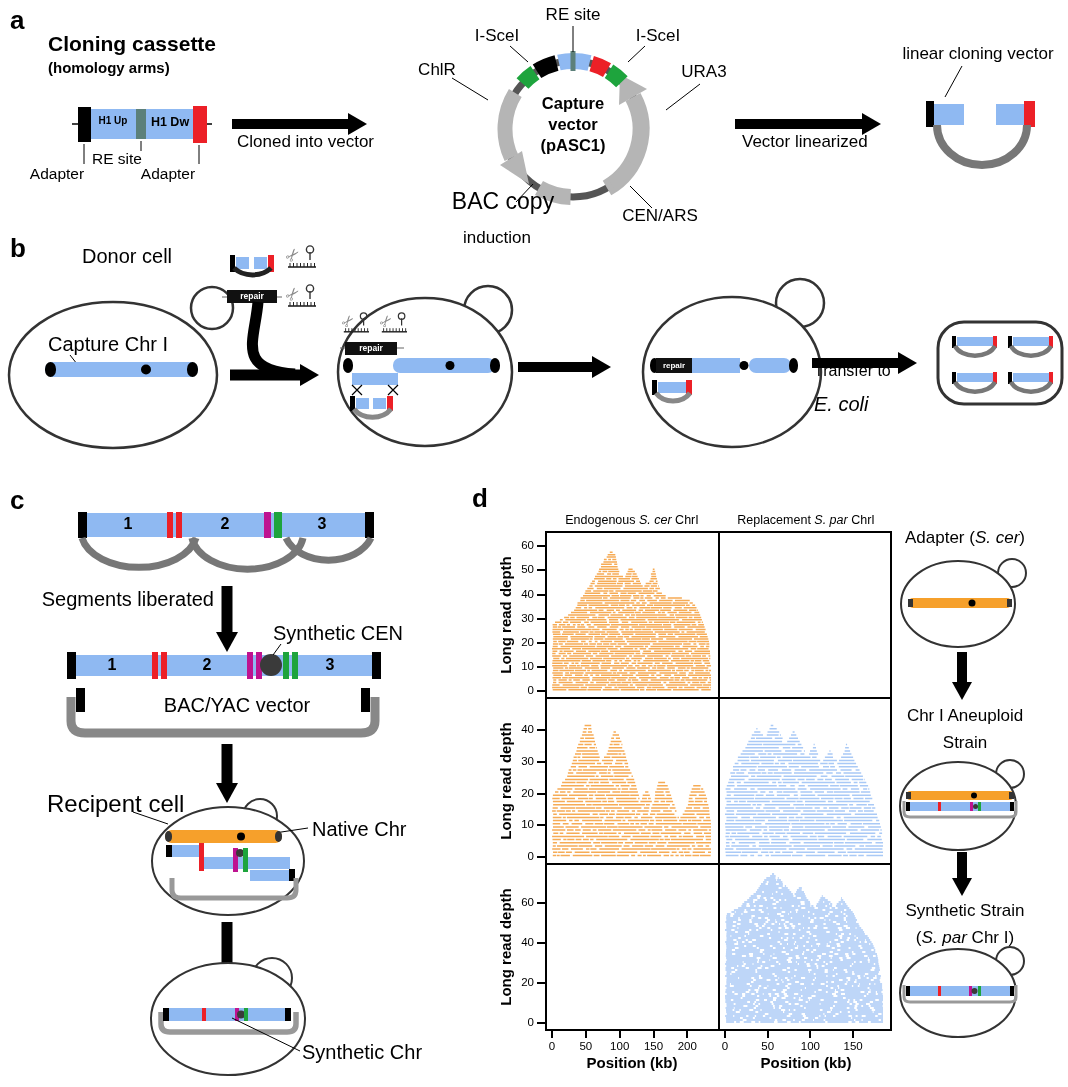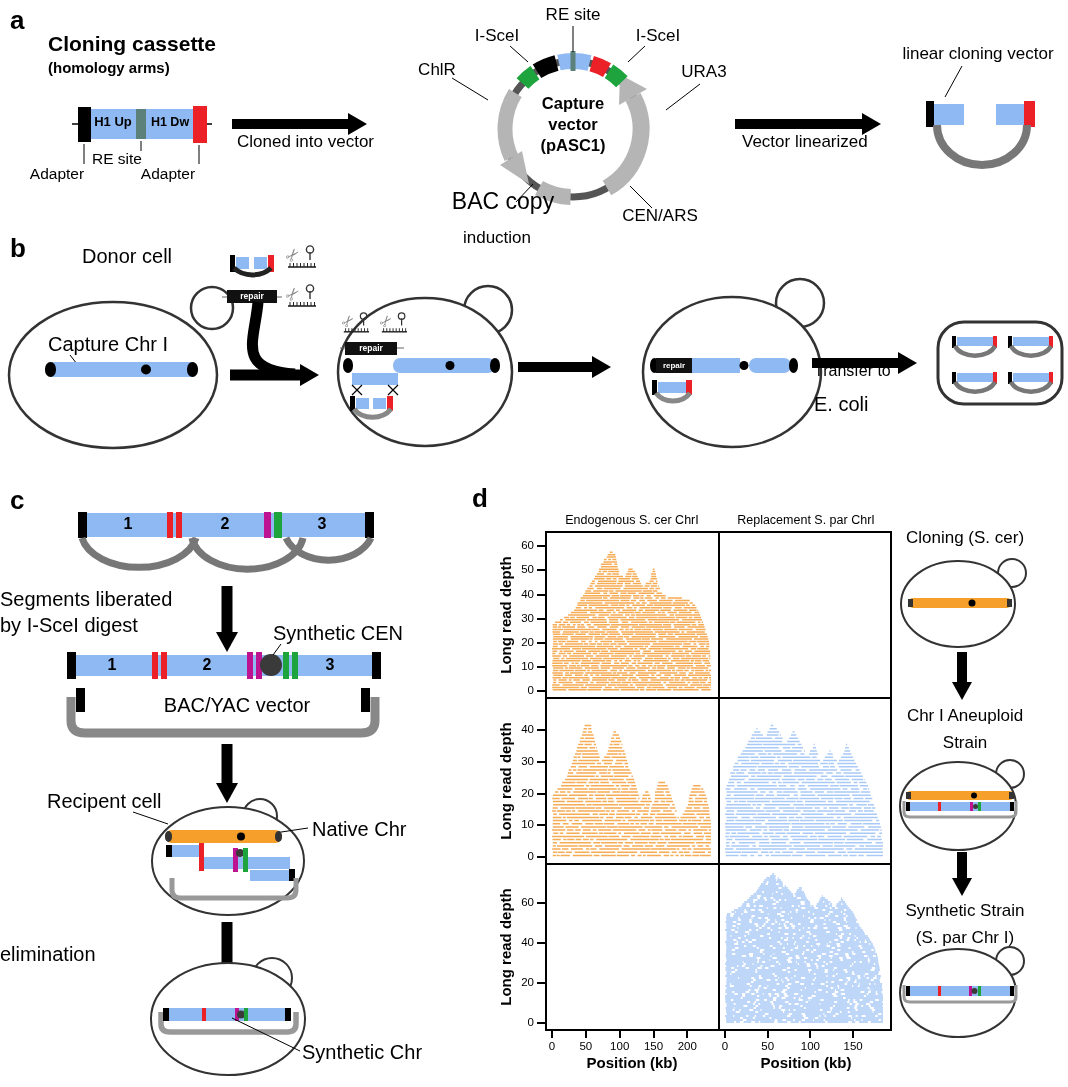--- a/index.html
+++ b/index.html
@@ -1,23 +1,23 @@
 <!DOCTYPE html>
 <html><head>
 <meta charset="utf-8">
 <style>
   html,body{margin:0;padding:0;background:#fff;}
   .fig{position:relative;width:1068px;height:1087px;background:#fff;
        font-family:"Liberation Sans",sans-serif;color:#000;overflow:hidden;}
   #gfx{position:absolute;left:0;top:0;}
   .t{position:absolute;white-space:nowrap;line-height:1.15;}
   .b{font-weight:bold;}
-  .i{}
+  .i{font-style:italic;}
   .ctr{transform:translateX(-50%);}
-  .rta{text-align:left;}
+  .rta{text-align:right;}
   .pl{font-size:26px;font-weight:bold;}
   .plot{position:absolute;border:2px solid #000;background:#fff;box-sizing:border-box;}
   .plot svg{display:block;}
   .vlabel{position:absolute;transform:translate(-50%,-50%) rotate(-90deg);
           font-weight:bold;font-size:15px;white-space:nowrap;}
   .tickmark{position:absolute;background:#000;}
   .ticklab{position:absolute;font-size:11.5px;}
   .wt{color:#fff;font-weight:bold;}
 </style>
 </head>
@@ -407,21 +407,21 @@
       <div class="ticklab" style="left: 751.7px; top: 1040px; width: 32px; text-align: center;">50</div>
       <div class="tickmark" style="left: 809.4px; top: 1031px; width: 2px; height: 7px;"></div>
       <div class="ticklab" style="left: 794.4px; top: 1040px; width: 32px; text-align: center;">100</div>
       <div class="tickmark" style="left: 852.1px; top: 1031px; width: 2px; height: 7px;"></div>
       <div class="ticklab" style="left: 837.1px; top: 1040px; width: 32px; text-align: center;">150</div>
     </div>
 
 <div class="t pl" style="left:10px;top:6px">a</div>
 <div class="t b" style="left:48px;top:32px;font-size:21px">Cloning cassette</div>
 <div class="t b" style="left:48px;top:59px;font-size:15px">(homology arms)</div>
-<div class="t b ctr" style="left:113px;top:115px;font-size:13px">H1 Up</div>
+<div class="t b ctr" style="left:113px;top:115px;font-size:10px">H1 Up</div>
 <div class="t b ctr" style="left:170px;top:115px;font-size:12.5px">H1 Dw</div>
 <div class="t ctr" style="left:117px;top:150px;font-size:15.5px">RE site</div>
 <div class="t ctr" style="left:57px;top:165px;font-size:15.5px">Adapter</div>
 <div class="t ctr" style="left:168px;top:165px;font-size:15.5px">Adapter</div>
 <div class="t" style="left:237px;top:132px;font-size:17px">Cloned into vector</div>
 <div class="t ctr" style="left:573px;top:5px;font-size:17px">RE site</div>
 <div class="t ctr" style="left:497px;top:26px;font-size:17px">I-SceI</div>
 <div class="t ctr" style="left:658px;top:26px;font-size:17px">I-SceI</div>
 <div class="t ctr" style="left:437px;top:60px;font-size:17px">ChlR</div>
 <div class="t ctr" style="left:704px;top:62px;font-size:17px">URA3</div>
@@ -441,39 +441,37 @@
 <div class="t wt ctr" style="left:371px;top:343.5px;font-size:8.5px">repair</div>
 <div class="t wt ctr" style="left:674px;top:361px;font-size:8px">repair</div>
 <div class="t" style="left:814px;top:362px;font-size:16px">Transfer to</div>
 <div class="t i" style="left:814px;top:393px;font-size:20px">E. coli</div>
 
 <div class="t pl" style="left:10px;top:486px">c</div>
 <div class="t b ctr" style="left:128px;top:515px;font-size:16px">1</div>
 <div class="t b ctr" style="left:225px;top:515px;font-size:16px">2</div>
 <div class="t b ctr" style="left:322px;top:515px;font-size:16px">3</div>
 <div class="t rta" style="left:0px;top:588px;width:214px;font-size:20px">Segments liberated</div>
-<div class="t rta" style="left:0px;top:614px;width:214px;font-size:20px">by I-SceI digest</div>
 <div class="t" style="left:273px;top:622px;font-size:20px">Synthetic CEN</div>
 <div class="t b ctr" style="left:112px;top:656px;font-size:16px">1</div>
 <div class="t b ctr" style="left:207px;top:656px;font-size:16px">2</div>
 <div class="t b ctr" style="left:330px;top:656px;font-size:16px">3</div>
 <div class="t ctr" style="left:237px;top:694px;font-size:20px">BAC/YAC vector</div>
-<div class="t" style="left:47px;top:790px;font-size:20px">Recipent cell</div>
+<div class="t" style="left:47px;top:790px;font-size:24px">Recipent cell</div>
 <div class="t" style="left:312px;top:818px;font-size:20px">Native Chr</div>
-<div class="t rta" style="left:0px;top:943px;width:214px;font-size:20px">elimination</div>
 <div class="t" style="left:302px;top:1041px;font-size:20px">Synthetic Chr</div>
 
 <div class="t pl" style="left:472px;top:484px">d</div>
 <div class="t ctr" style="left:632px;top:513px;font-size:12.5px"><span>Endogenous </span><span class="i">S. cer</span><span> ChrI</span></div>
 <div class="t ctr" style="left:806px;top:513px;font-size:12.5px"><span>Replacement </span><span class="i">S. par</span><span> ChrI</span></div>
 <div class="vlabel" style="left:505px;top:615px">Long read depth</div>
 <div class="vlabel" style="left:505px;top:781px">Long read depth</div>
 <div class="vlabel" style="left:505px;top:947px">Long read depth</div>
 <div class="t b ctr" style="left:632px;top:1054px;font-size:15px">Position (kb)</div>
 <div class="t b ctr" style="left:806px;top:1054px;font-size:15px">Position (kb)</div>
 
-<div class="t ctr" style="left:965px;top:528px;font-size:17px"><span>Cloning (</span><span class="i">S. cer</span><span>)</span></div>
+<div class="t ctr" style="left:965px;top:528px;font-size:17px"><span>Adapter (</span><span class="i">S. cer</span><span>)</span></div>
 <div class="t ctr" style="left:965px;top:706px;font-size:17px">Chr I Aneuploid</div>
 <div class="t ctr" style="left:965px;top:733px;font-size:17px">Strain</div>
 <div class="t ctr" style="left:965px;top:901px;font-size:17px">Synthetic Strain</div>
 <div class="t ctr" style="left:965px;top:928px;font-size:17px"><span>(</span><span class="i">S. par</span><span> Chr I)</span></div>
 
 </div>
 
 </body></html>

